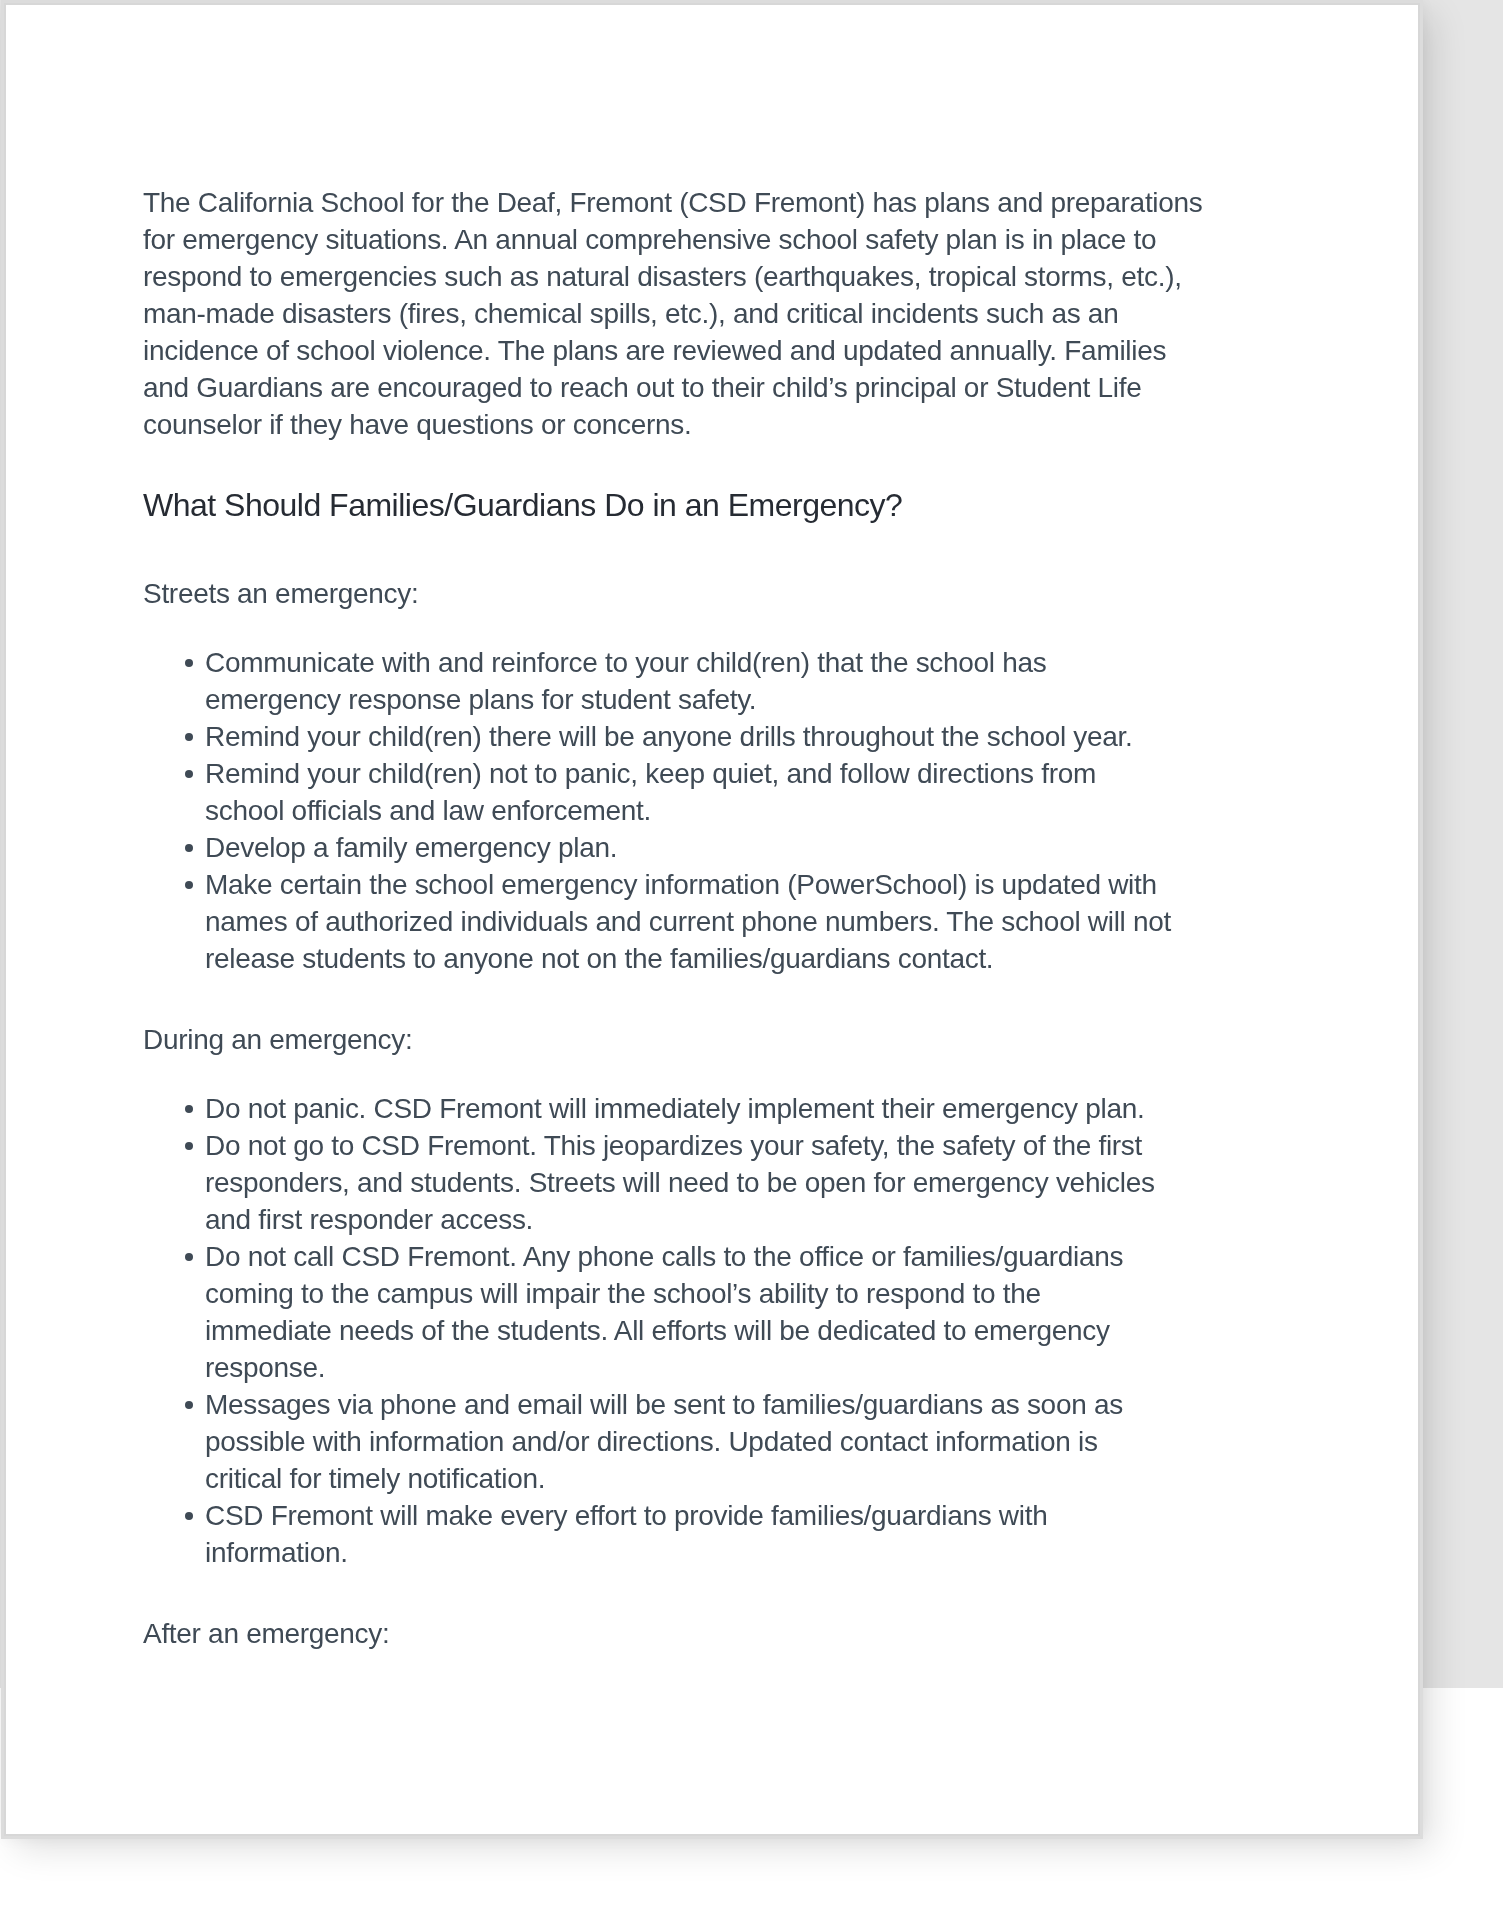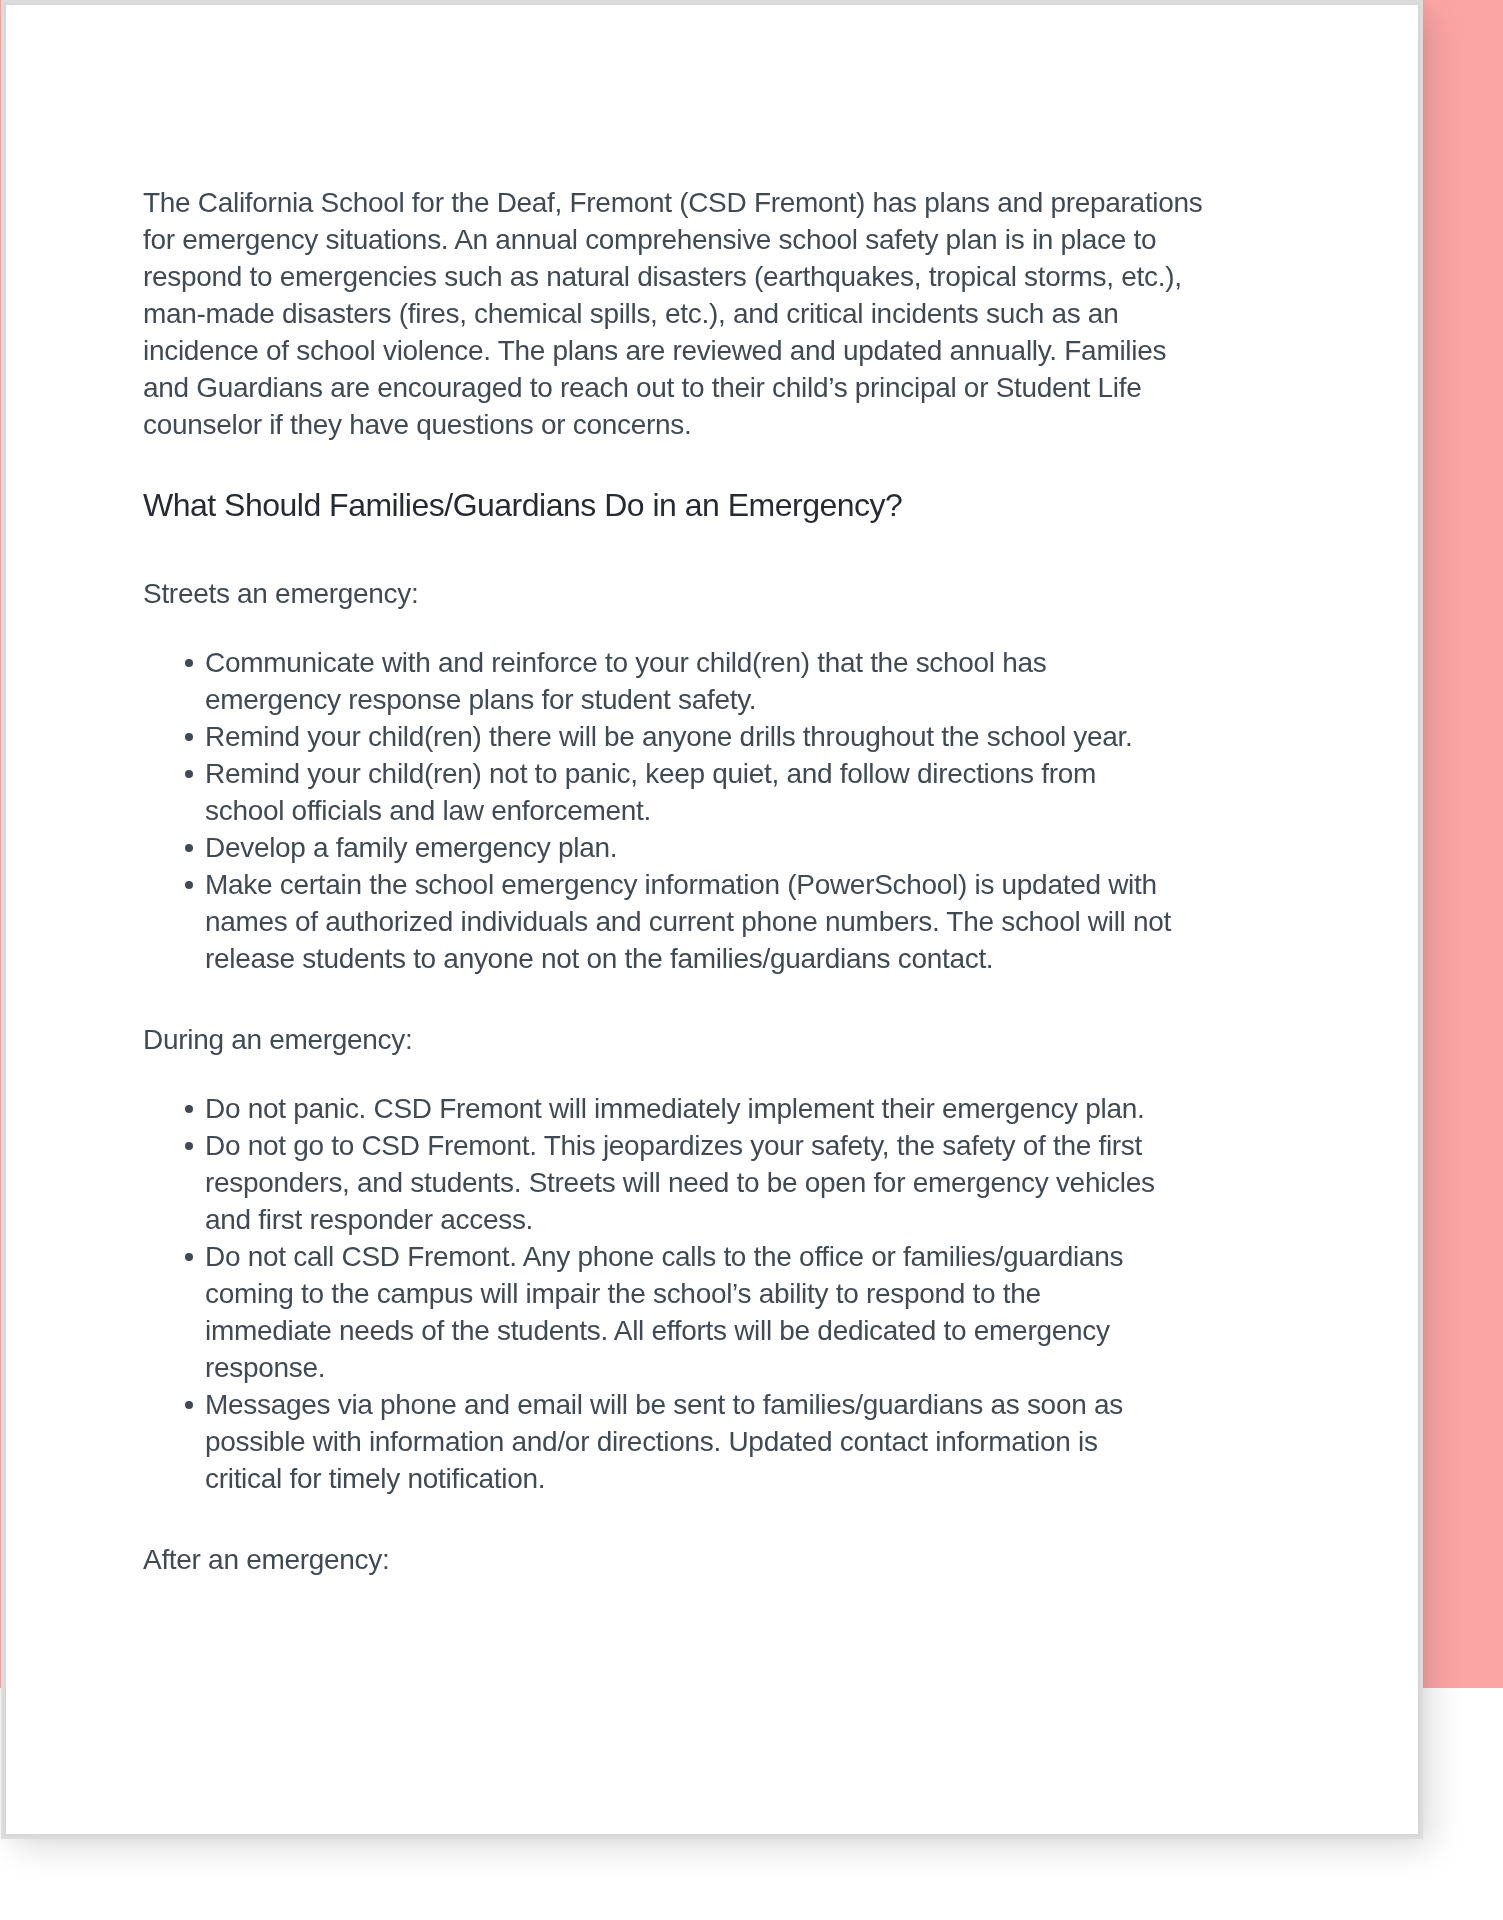--- a/index.html
+++ b/index.html
@@ -8,21 +8,21 @@
     background: #ffffff;
     width: 1503px;
     height: 1920px;
     overflow: hidden;
     font-family: "Liberation Sans", "DejaVu Sans", sans-serif;
   }
   .viewport {
     position: relative;
     width: 1503px;
     height: 1688px;
-    background: #fca5a5;
+    background: #e5e5e5;
   }
   .page {
     position: absolute;
     box-sizing: border-box;
     left: 4px;
     top: 3px;
     width: 1416px;
     height: 1833px;
     background: #ffffff;
     border: 2px solid #d7d7d7;
@@ -112,19 +112,21 @@
           <li>Do not go to CSD Fremont. This jeopardizes your safety, the safety of the first
 responders, and students. Streets will need to be open for emergency vehicles
 and first responder access.</li>
           <li>Do not call CSD Fremont. Any phone calls to the office or families/guardians
 coming to the campus will impair the school’s ability to respond to the
 immediate needs of the students. All efforts will be dedicated to emergency
 response.</li>
           <li>Messages via phone and email will be sent to families/guardians as soon as
 possible with information and/or directions. Updated contact information is
 critical for timely notification.</li>
+          <li>CSD Fremont will make every effort to provide families/guardians with
+information.</li>
         </ul>
 
       <p class="section-label">After an emergency:</p>
 
     </div>
   </div>
 </div>
 
 </body></html>

